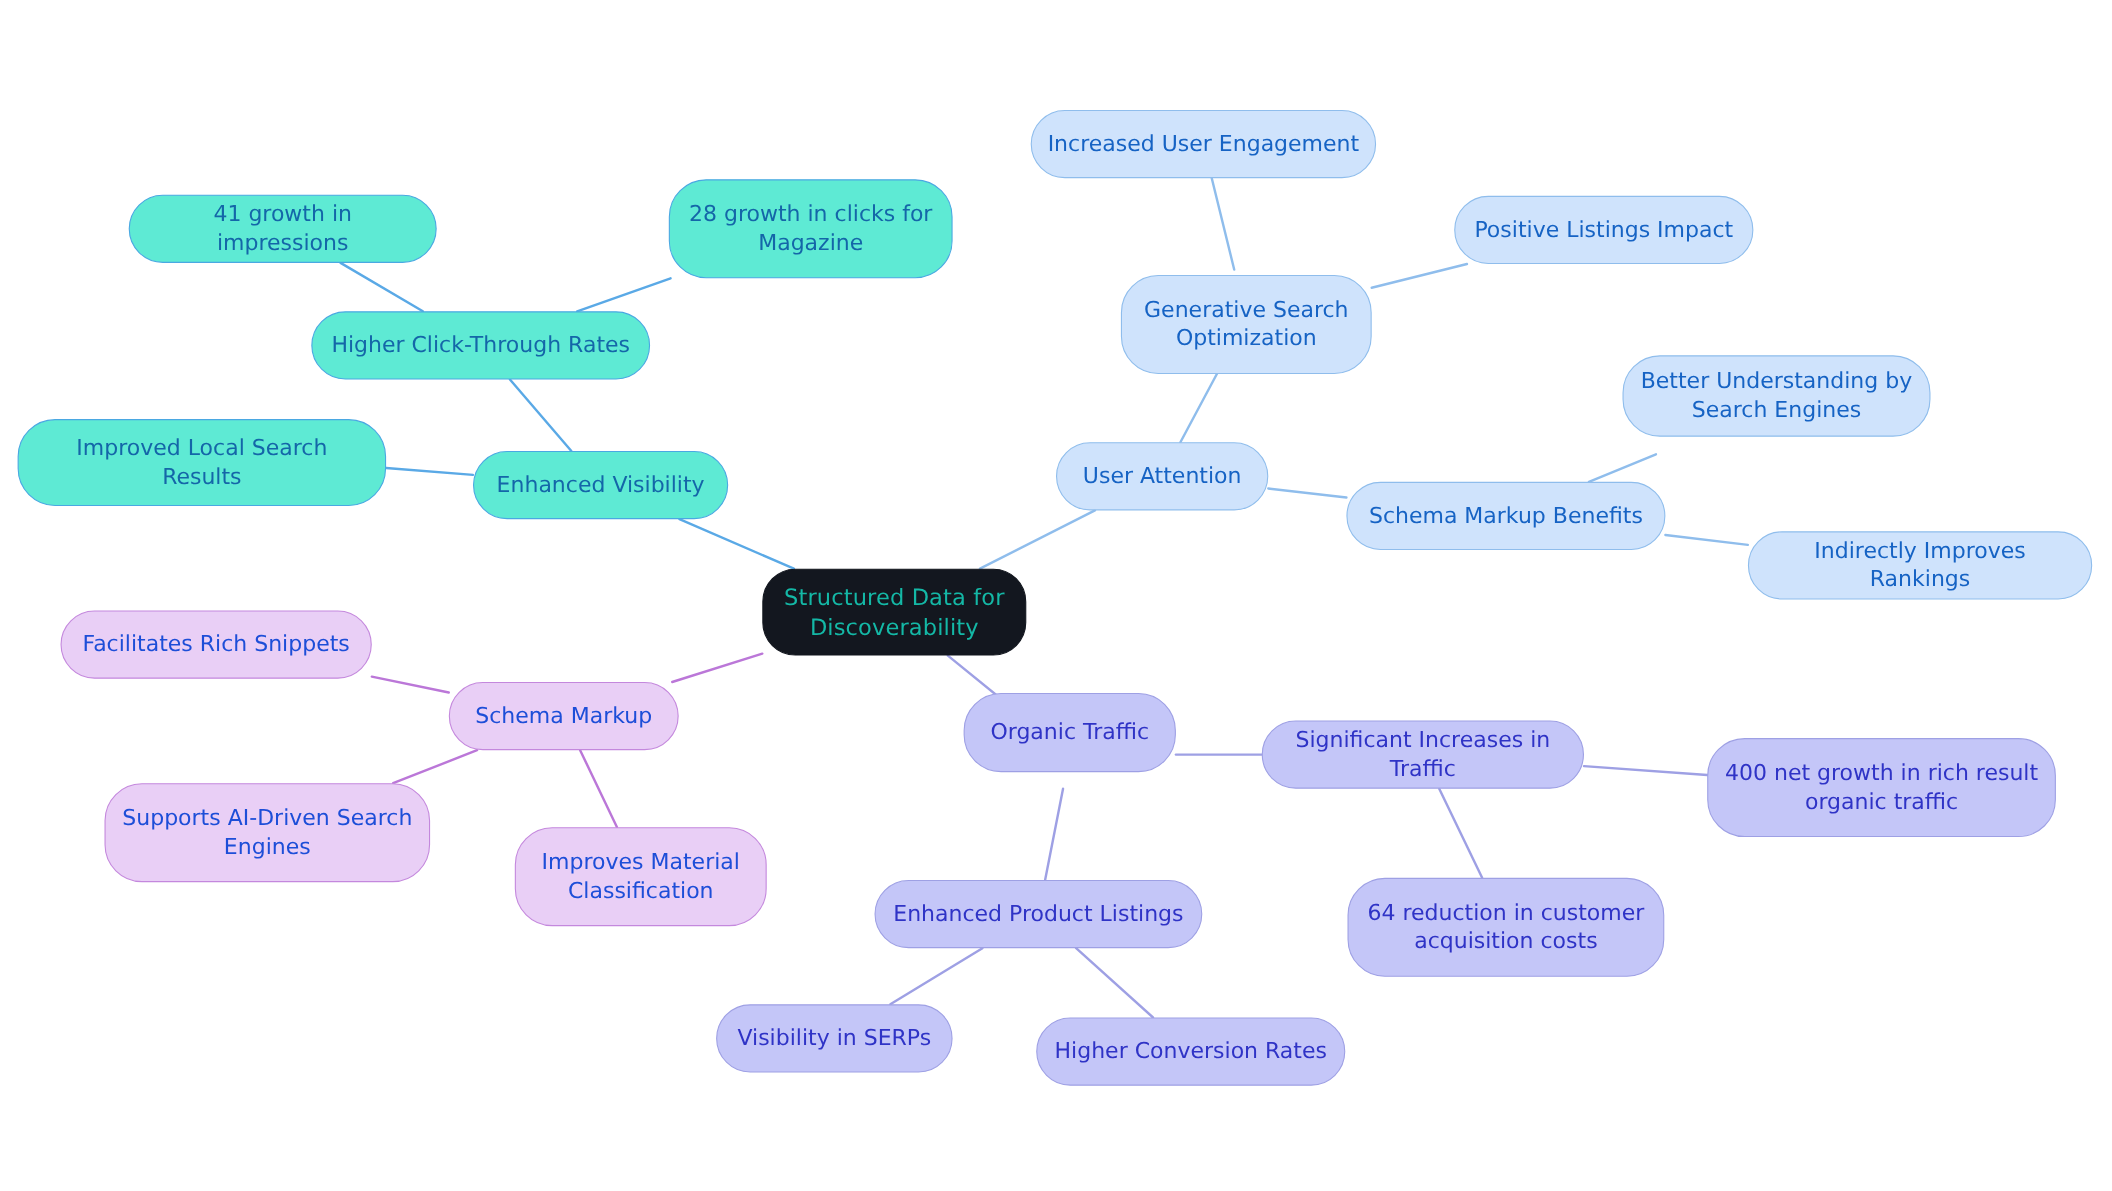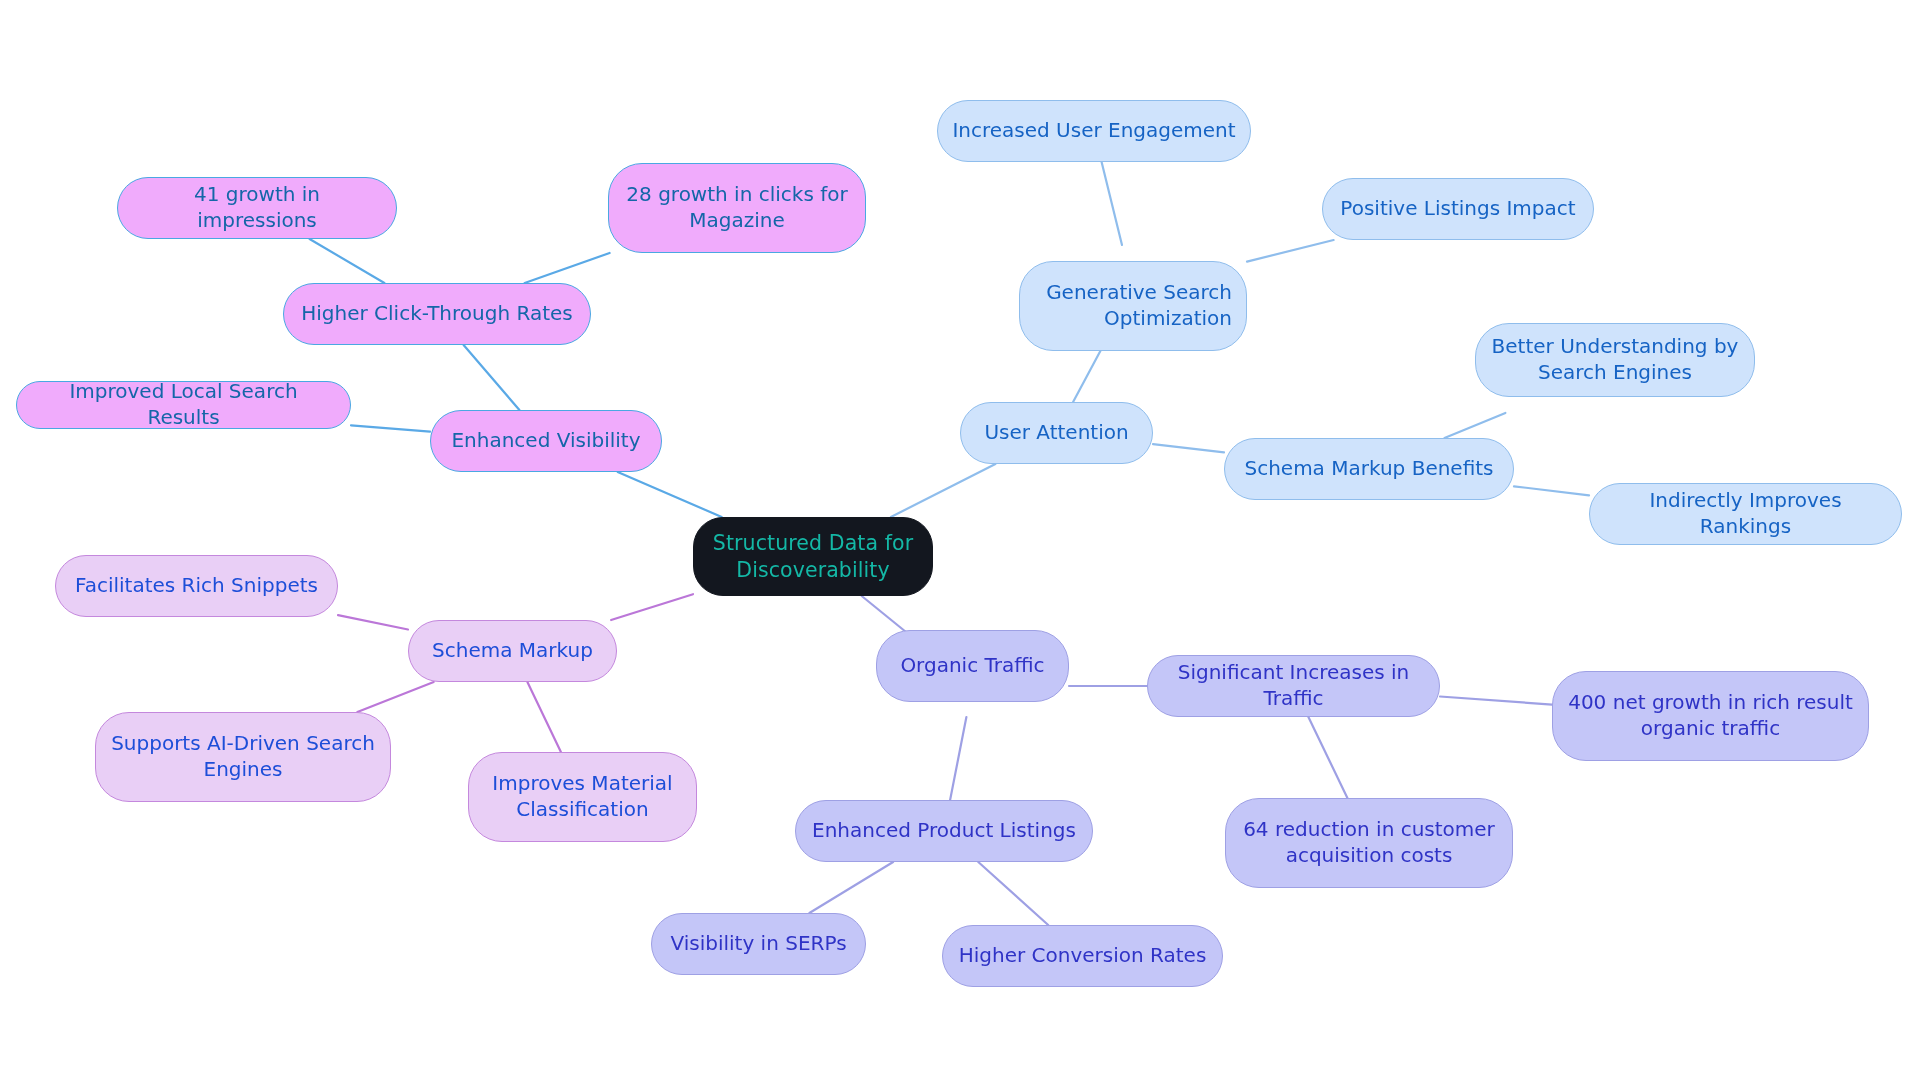--- a/index.html
+++ b/index.html
@@ -49,21 +49,21 @@
     background: #13171f;
     border-color: #13171f;
     color: #14b8a6;
     font-size: 20.5px;
     border-radius: 30px;
     letter-spacing: 0.1px;
   }
 
   
   .node.blue-a {
-    background: #f0abfc;
+    background: #5eead4;
     border-color: #4aa8e2;
     color: #1466a8;
     font-size: 20px;
   }
 
   
   .node.blue-b {
     background: #cfe3fc;
     border-color: #8fbdec;
     color: #1663c4;
@@ -111,26 +111,26 @@
       <line x1="1069.0" y1="686.0" x2="1147.0" y2="686.0" stroke="#9ea0e4" stroke-width="2.2" stroke-linecap="round"></line>
       <line x1="1440.0" y1="696.5" x2="1552.0" y2="704.6" stroke="#9ea0e4" stroke-width="2.2" stroke-linecap="round"></line>
       <line x1="1308.4" y1="717.0" x2="1347.4" y2="798.0" stroke="#9ea0e4" stroke-width="2.2" stroke-linecap="round"></line>
       <line x1="966.4" y1="717.0" x2="950.1" y2="800.0" stroke="#9ea0e4" stroke-width="2.2" stroke-linecap="round"></line>
       <line x1="893.1" y1="862.0" x2="809.4" y2="913.0" stroke="#9ea0e4" stroke-width="2.2" stroke-linecap="round"></line>
       <line x1="978.3" y1="862.0" x2="1048.2" y2="925.0" stroke="#9ea0e4" stroke-width="2.2" stroke-linecap="round"></line>
     </svg>
   <div id="node-layer">
       <div class="node root" style="left: 693px; top: 517px; width: 240px; height: 79px;">Structured Data for Discoverability</div>
       <div class="node blue-a" style="left: 430px; top: 410px; width: 232px; height: 62px;">Enhanced Visibility</div>
-      <div class="node blue-a" style="left: 16px; top: 381px; width: 335px; height: 48px;">Improved Local Search Results</div>
+      <div class="node blue-a" style="left: 16px; top: 381px; width: 335px; height: 79px;">Improved Local Search Results</div>
       <div class="node blue-a" style="left: 283px; top: 283px; width: 308px; height: 62px;">Higher Click-Through Rates</div>
       <div class="node blue-a" style="left: 117px; top: 177px; width: 280px; height: 62px;">41 growth in impressions</div>
       <div class="node blue-a" style="left: 608px; top: 163px; width: 258px; height: 90px;">28 growth in clicks for Magazine</div>
       <div class="node blue-b" style="left: 960px; top: 402px; width: 193px; height: 62px;">User Attention</div>
-      <div class="node blue-b" style="left: 1019px; top: 261px; width: 228px; height: 90px; text-align: right;">Generative Search Optimization</div>
+      <div class="node blue-b" style="left: 1019px; top: 250px; width: 228px; height: 90px;">Generative Search Optimization</div>
       <div class="node blue-b" style="left: 937px; top: 100px; width: 314px; height: 62px;">Increased User Engagement</div>
       <div class="node blue-b" style="left: 1322px; top: 178px; width: 272px; height: 62px;">Positive Listings Impact</div>
       <div class="node blue-b" style="left: 1224px; top: 438px; width: 290px; height: 62px;">Schema Markup Benefits</div>
       <div class="node blue-b" style="left: 1475px; top: 323px; width: 280px; height: 74px;">Better Understanding by Search Engines</div>
       <div class="node blue-b" style="left: 1589px; top: 483px; width: 313px; height: 62px;">Indirectly Improves Rankings</div>
       <div class="node purple" style="left: 408px; top: 620px; width: 209px; height: 62px;">Schema Markup</div>
       <div class="node purple" style="left: 55px; top: 555px; width: 283px; height: 62px;">Facilitates Rich Snippets</div>
       <div class="node purple" style="left: 95px; top: 712px; width: 296px; height: 90px;">Supports AI-Driven Search Engines</div>
       <div class="node purple" style="left: 468px; top: 752px; width: 229px; height: 90px;">Improves Material Classification</div>
       <div class="node periwinkle" style="left: 876px; top: 630px; width: 193px; height: 72px;">Organic Traffic</div>

